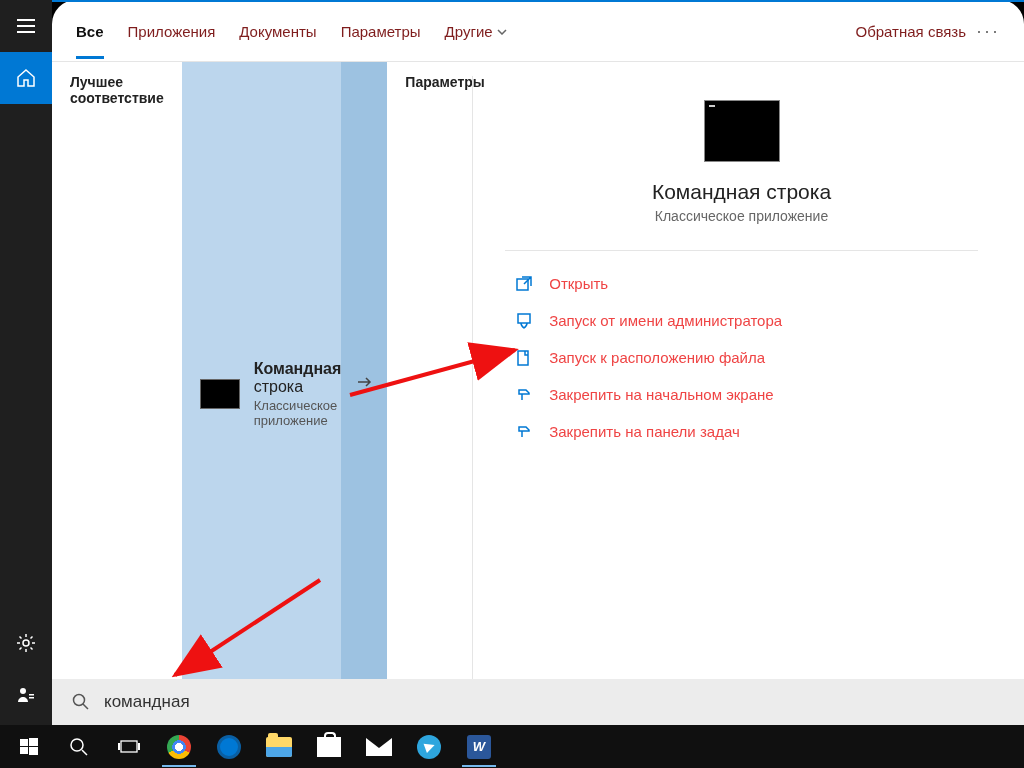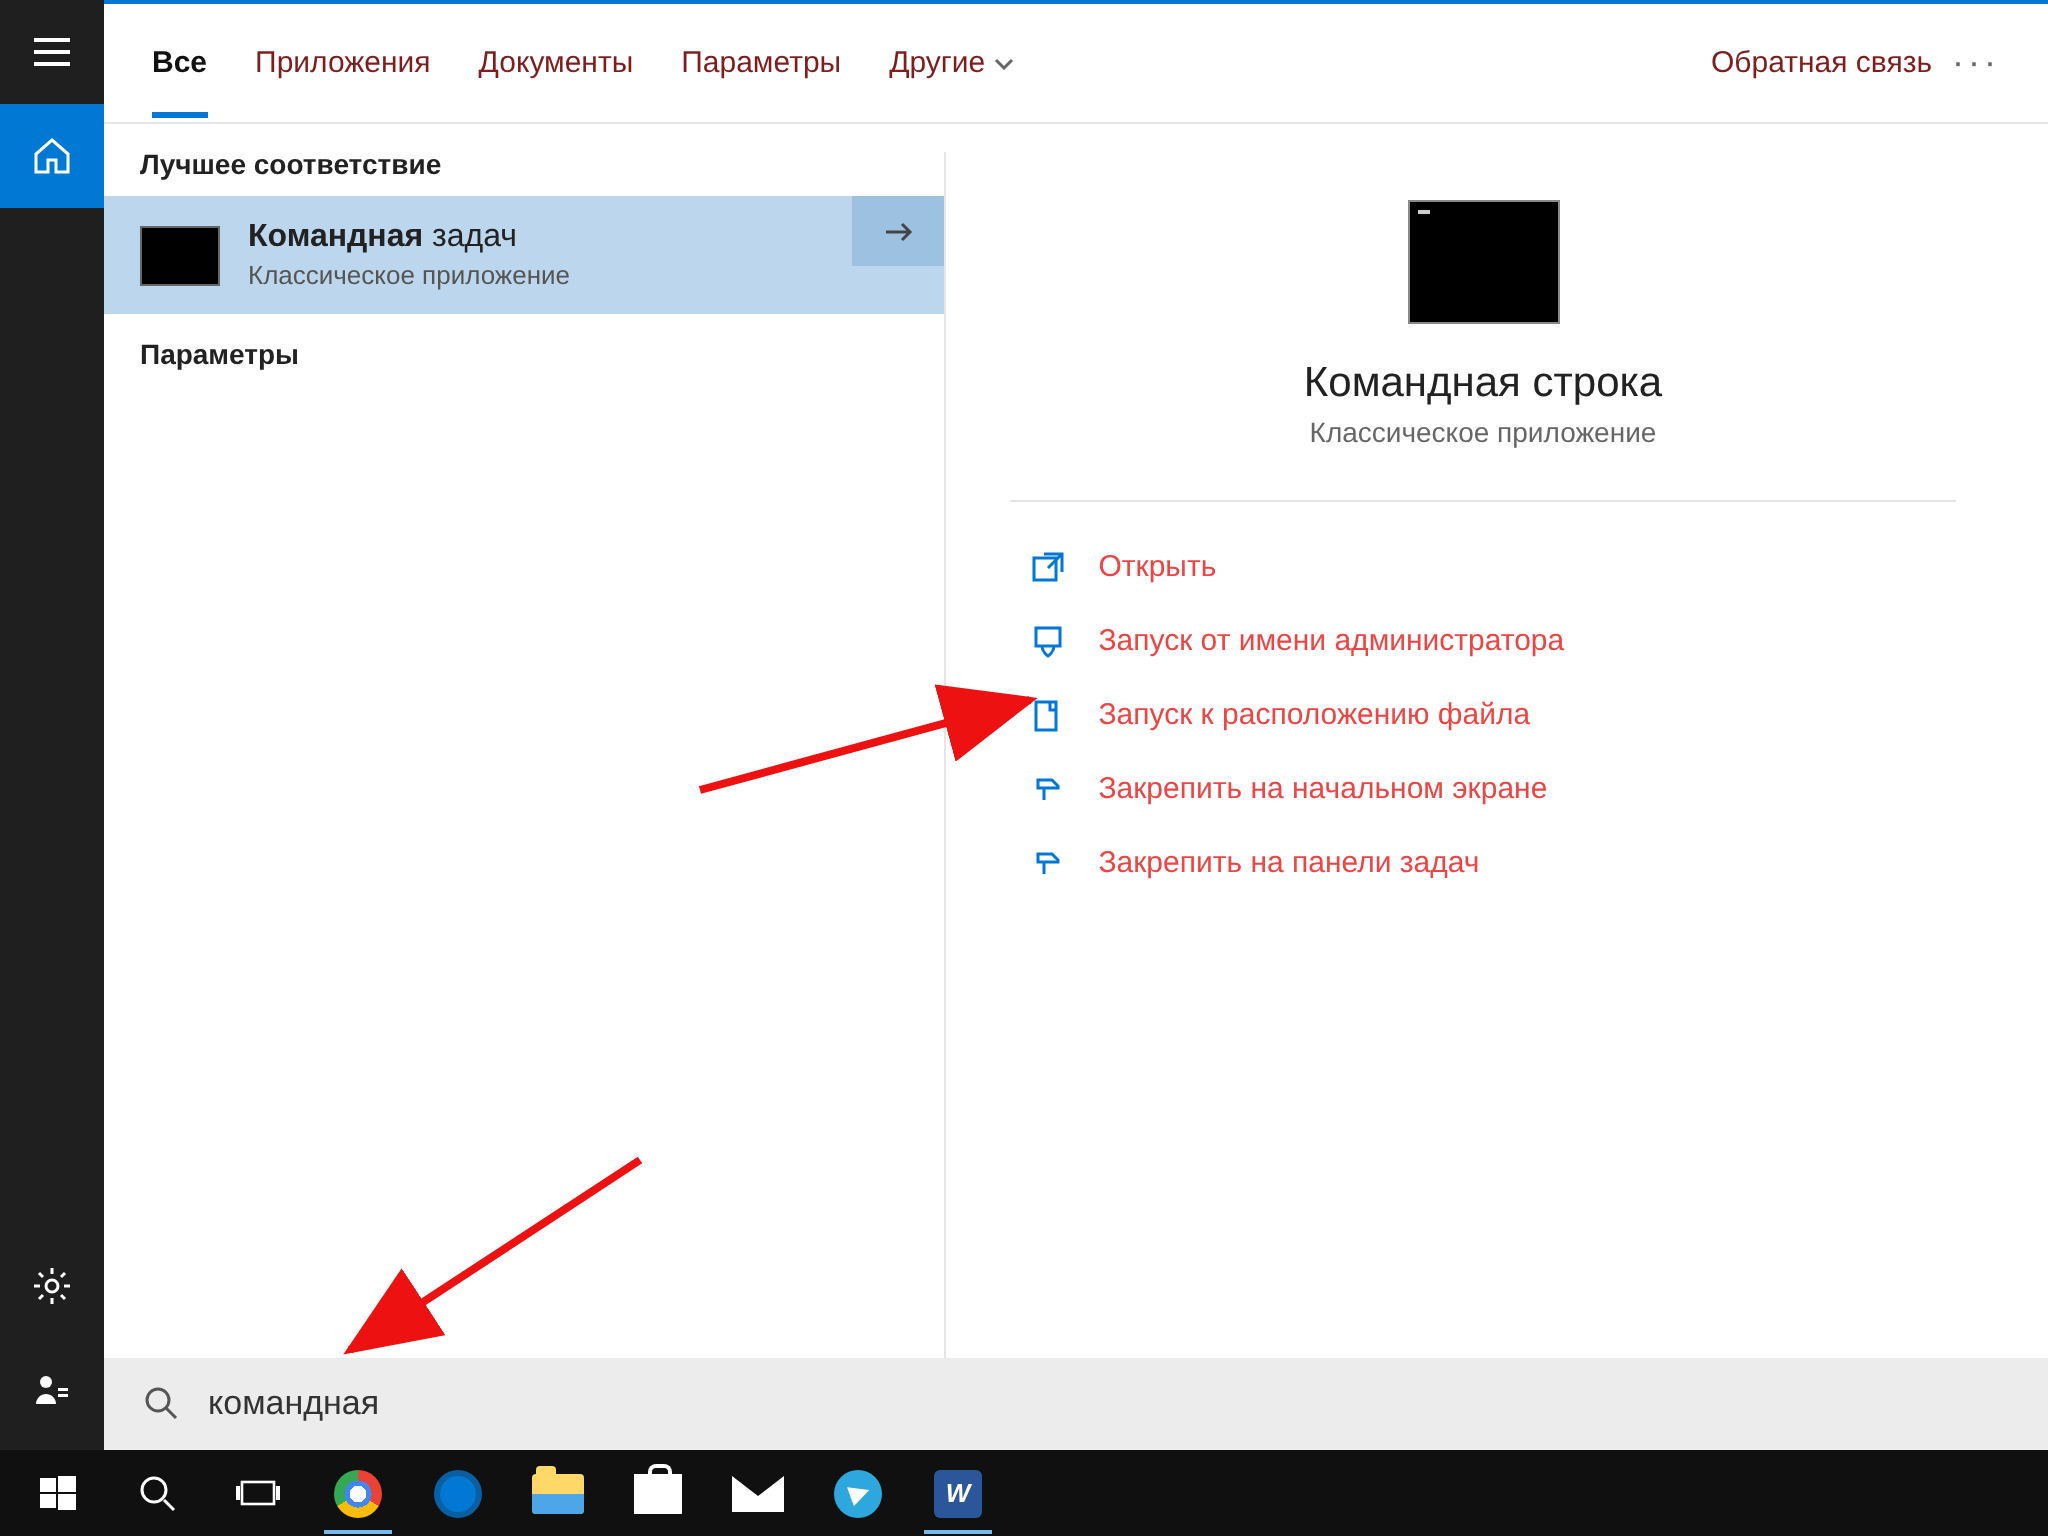--- a/index.html
+++ b/index.html
@@ -5,33 +5,33 @@
 * { margin: 0; padding: 0; box-sizing: border-box; font-family: "Segoe UI", Arial, sans-serif; }
 body { width: 1024px; height: 768px; overflow: hidden; background: #000; position: relative; }
 
 .sidebar { position: absolute; left: 0; top: 0; width: 52px; height: 725px; background: #1f1f1f; display: flex; flex-direction: column; }
 .sidebar-top { flex: 0 0 auto; }
 .sidebar-bottom { margin-top: auto; padding-bottom: 4px; }
 .sidebar-item { width: 52px; height: 52px; display: flex; align-items: center; justify-content: center; color: #fff; cursor: pointer; }
 .sidebar-item.active { background: #0078d4; }
 .hamburger { font-size: 18px; }
 
-.main { position: absolute; left: 52px; top: 0; right: 0; height: 725px; background: #fff; display: flex; flex-direction: column; }
+.main { position: absolute; left: 52px; top: 0; right: 0; height: 725px; background: #fff; display: flex; flex-direction: column; border-radius: 24px; }
 .top-blue { height: 2px; background: #0078d4; }
 
 .tabs { height: 60px; display: flex; align-items: center; padding: 0 24px; gap: 24px; border-bottom: 1px solid #e5e5e5; }
 .tab { color: #7f1d1d; font-size: 15px; cursor: pointer; padding: 18px 0; position: relative; }
 .tab.active { color: #111; font-weight: 600; }
 .tab.active::after { content: ""; position: absolute; left: 0; right: 0; bottom: -1px; height: 3px; background: #0078d4; }
 .tab-more { display: flex; align-items: center; gap: 4px; }
 .tabs-right { margin-left: auto; display: flex; align-items: center; gap: 10px; color: #666; }
 .ellipsis { font-size: 18px; letter-spacing: 2px; cursor: pointer; }
 
 .content { flex: 1; display: flex; overflow: hidden; }
-.left-pane { width: 420px; display: flex; flex-direction: column; }
+.left-pane { width: 420px; display: flex; flex-direction: row; }
 .section-header { padding: 12px 18px 8px; font-size: 14px; font-weight: 600; color: #222; }
 .result-row { display: flex; align-items: center; padding: 12px 18px; cursor: pointer; }
 .result-row.selected { background: #bcd6ed; }
 .result-row.selected .row-arrow { width: 46px; height: 100%; background: #9dc2e1; display: flex; align-items: center; justify-content: center; margin: -12px -18px -12px auto; align-self: stretch; }
 .cmd-icon { width: 40px; height: 30px; background: #000; border: 1px solid #666; margin-right: 14px; flex-shrink: 0; }
 .result-text { flex: 1; }
 .result-title { font-size: 16px; color: #222; }
 .result-title .bold { font-weight: 600; }
 .result-sub { font-size: 13px; color: #555; margin-top: 2px; }
 .row-arrow-plain { margin-left: auto; color: #666; font-size: 18px; padding: 0 8px; }
@@ -124,21 +124,21 @@
       <div class="ellipsis">···</div>
     </div>
   </div>
 
   <div class="content">
     <div class="left-pane">
       <div class="section-header">Лучшее соответствие</div>
       <div class="result-row selected">
         <div class="cmd-icon"></div>
         <div class="result-text">
-          <div class="result-title"><span class="bold">Командная</span><span> задач</span></div>
+          <div class="result-title"><span class="bold">Командная</span><span> строка</span></div>
           <div class="result-sub">Классическое приложение</div>
         </div>
         <div class="row-arrow">
           <svg width="20" height="20" viewBox="0 0 20 20">
               <path d="M4 10h12M12 6l4 4-4 4" fill="none" stroke="#444" stroke-width="1.5"></path>
             </svg>
         </div>
       </div>
       <div class="section-header">Параметры</div>
     </div>

